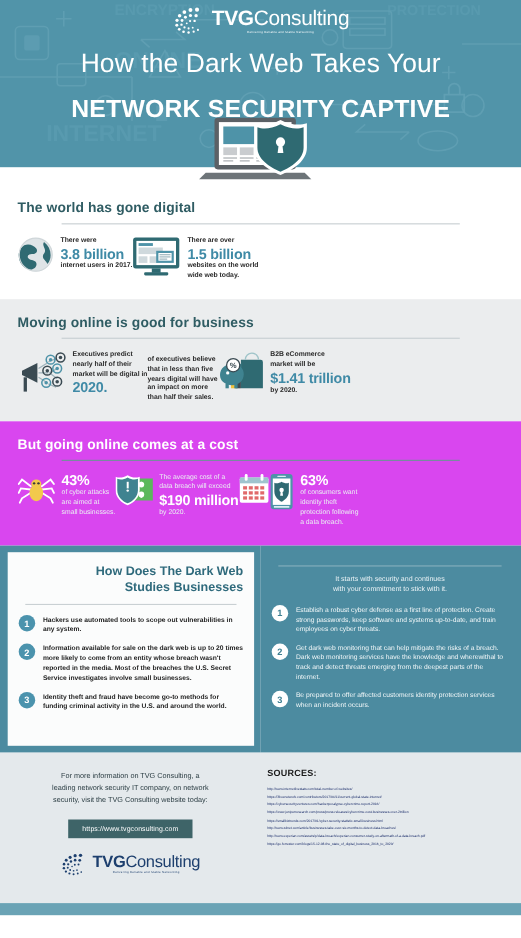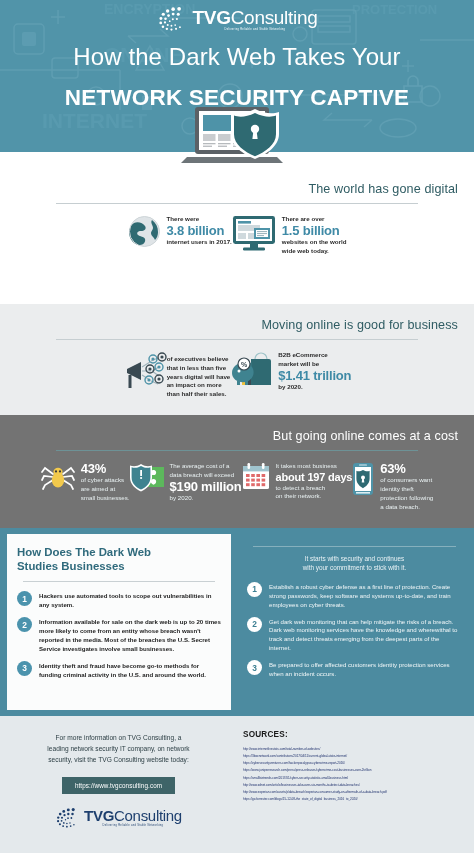--- a/index.html
+++ b/index.html
@@ -40,48 +40,48 @@
 
   
   .laptop-badge {
     position: absolute; left: 50%; transform: translateX(-50%);
     top: 105px; z-index: 5; width: 116px; height: 62px;
   }
 
   
   .section { padding: 14px 16px 16px; }
   .sec-title {
-    text-align: right; font-size: 12.6px; font-weight: 400;
+    text-align: left; font-size: 12.6px; font-weight: 700;
     color: #2f5c63; letter-spacing: .1px;
   }
   .sec-rule { height: 1px; background: #c6ced1; margin: 7px 40px 0; }
   .sec-dark .sec-title { color: #ffffff; }
   .sec-dark .sec-rule { background: #6d9296; }
 
-  .stats { display: flex; align-items: flex-start; justify-content: center; margin-top: 11px; }
+  .stats { display: flex; align-items: flex-start; justify-content: flex-start; margin-top: 11px; }
   .stat { display: flex; align-items: flex-start; gap: 6px; }
   .stat-ico { flex: 0 0 auto; }
   .stat-txt { font-size: 6.2px; line-height: 1.42; color: #2b2b2b; font-weight: 700; }
   .big { font-size: 13px; font-weight: 700; color: #3f8aa6; line-height: 1.12; display: block; letter-spacing: -.2px; }
   .sec-dark .stat-txt { color: #eaf2f3; font-weight: 400; }
   .sec-dark .big { color: #ffffff; }
 
   
   .sec-digital  { background: #ffffff; padding-top: 30px; }
-  .sec-business { background: #ebedee; margin-top: 32px; }
-  .sec-cost     { background: #737373; }
+  .sec-business { background: #ebedee; }
+  .sec-cost     { background: #d946ef; }
 
   
   .cols { display: flex; height: 188px; }
   .col-l { width: 237px; background: #4c8ba0; padding: 6px 6px 6px 7px; }
   .col-l-inner { background: #fbfcfc; height: 100%; padding: 11px 10px 8px; }
   .col-r { width: 237px; background: #4c8ba0; padding: 11px 12px 8px 10px; }
 
   .col-title-l {
-    text-align: left; font-size: 11.4px; font-weight: 700; color: #2f6a7c;
+    text-align: right; font-size: 11.4px; font-weight: 700; color: #2f6a7c;
     line-height: 1.26;
   }
   .col-rule-l { height: 1px; background: #c9d0d3; margin: 8px 6px 0; }
   .col-title-r { text-align: center; font-size: 11.4px; color: #ffffff; font-weight: 400; }
   .col-rule-r { height: 1px; background: #86b0bd; margin: 7px 6px 0; }
   .col-lede {
     text-align: center; font-size: 6.4px; color: #e9f2f5; line-height: 1.5;
     margin-top: 7px;
   }
 
@@ -296,20 +296,26 @@
             </g>
           <g>
               <circle cx="26" cy="29" r="4" fill="none" stroke="#4e93a8" stroke-width="1.4"></circle>
               <circle cx="26" cy="29" r="1.6" fill="#4e93a8"></circle>
             </g>
           <g>
               <circle cx="36" cy="28" r="4" fill="none" stroke="#3a4a52" stroke-width="1.4"></circle>
               <circle cx="36" cy="28" r="1.6" fill="#3a4a52"></circle>
             </g>
         </svg>
+        <div class="stat-txt">
+          <span>Executives predict</span><br>
+          <span>nearly half of their</span><br>
+          <span>market will be digital in</span><br>
+          <span class="big">2020.</span>
+        </div>
       </div>
 
       <div class="stat">
         <div class="stat-txt" style="padding-top:4px">
           <span>of executives believe</span><br>
           <span>that in less than five</span><br>
           <span>years digital will have</span><br>
           <span>an impact on more</span><br>
           <span>than half their sales.</span>
         </div>
@@ -398,26 +404,20 @@
             <rect x="4" y="16.6" width="3.6" height="3"></rect>
               <rect x="9.2" y="16.6" width="3.6" height="3"></rect>
             <rect x="14.4" y="16.6" width="3.6" height="3"></rect>
               <rect x="19.6" y="16.6" width="3.6" height="3"></rect>
             <rect x="4" y="21.2" width="3.6" height="3"></rect>
               <rect x="9.2" y="21.2" width="3.6" height="3"></rect>
             <rect x="14.4" y="21.2" width="3.6" height="3"></rect>
               <rect x="19.6" y="21.2" width="3.6" height="3"></rect>
           </g>
         </svg>
-        <div class="stat-txt">
-          <span>It takes most business</span><br>
-          <span class="big" style="display:inline;font-size:11px">about 197 days</span><br>
-          <span>to detect a breach</span><br>
-          <span>on their network.</span>
-        </div>
       </div>
 
       <div class="stat">
         <svg class="stat-ico" width="22" height="34" viewBox="0 0 22 34">
           <rect x="1" y="1" width="20" height="32" rx="3" fill="#4e93a8"></rect>
           <rect x="3" y="5" width="16" height="24" fill="#ffffff"></rect>
           <rect x="7" y="2.4" width="8" height="1.2" rx=".6" fill="#dceef3"></rect>
           <path d="M11 8 c2.6 1.6 5 1.6 6.6 .8 v8 c0 5 -4 8 -6.6 9.4 c-2.6 -1.4 -6.6 -4.4 -6.6 -9.4 V8.8 c1.6 .8 4 .8 6.6 -.8z" fill="#2f6a72"></path>
           <circle cx="11" cy="15.4" r="2" fill="#ffffff"></circle>
           <path d="M10.2 16.6 h1.6 l.5 4 h-2.6z" fill="#ffffff"></path>

